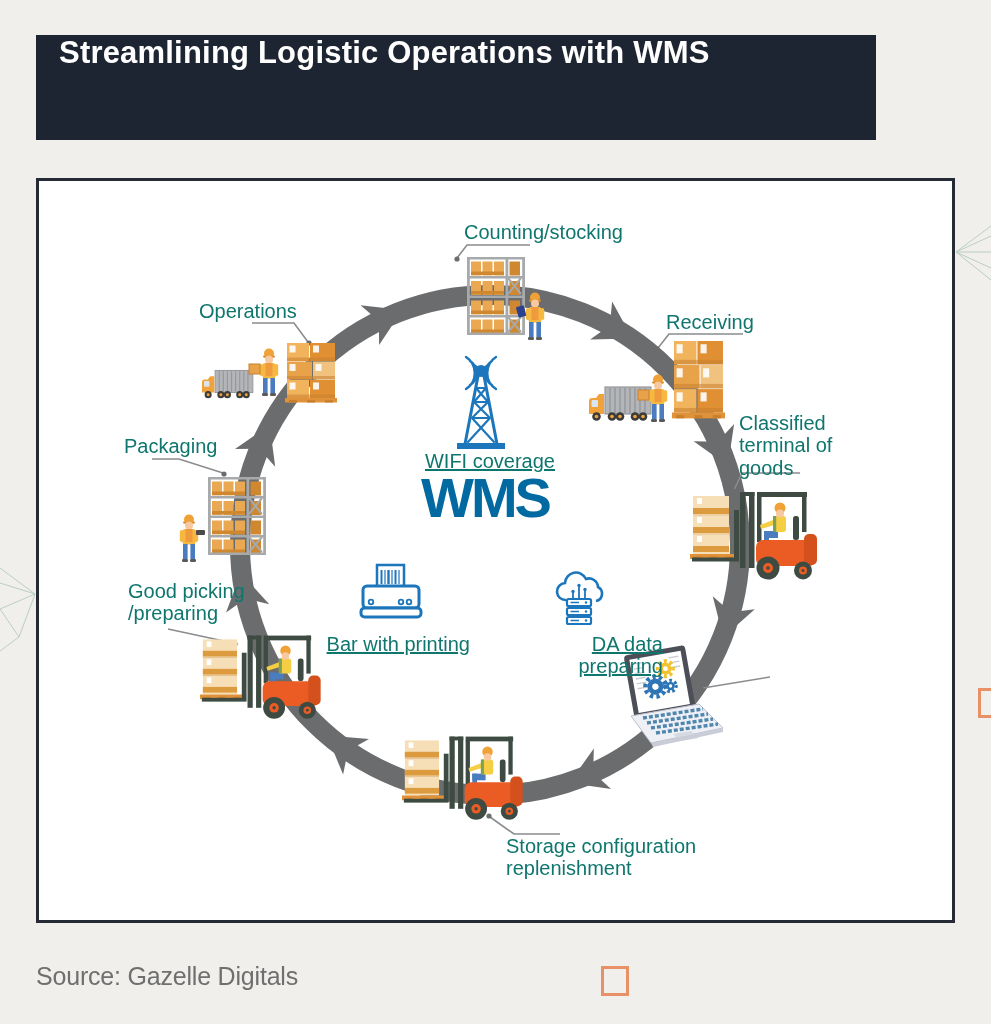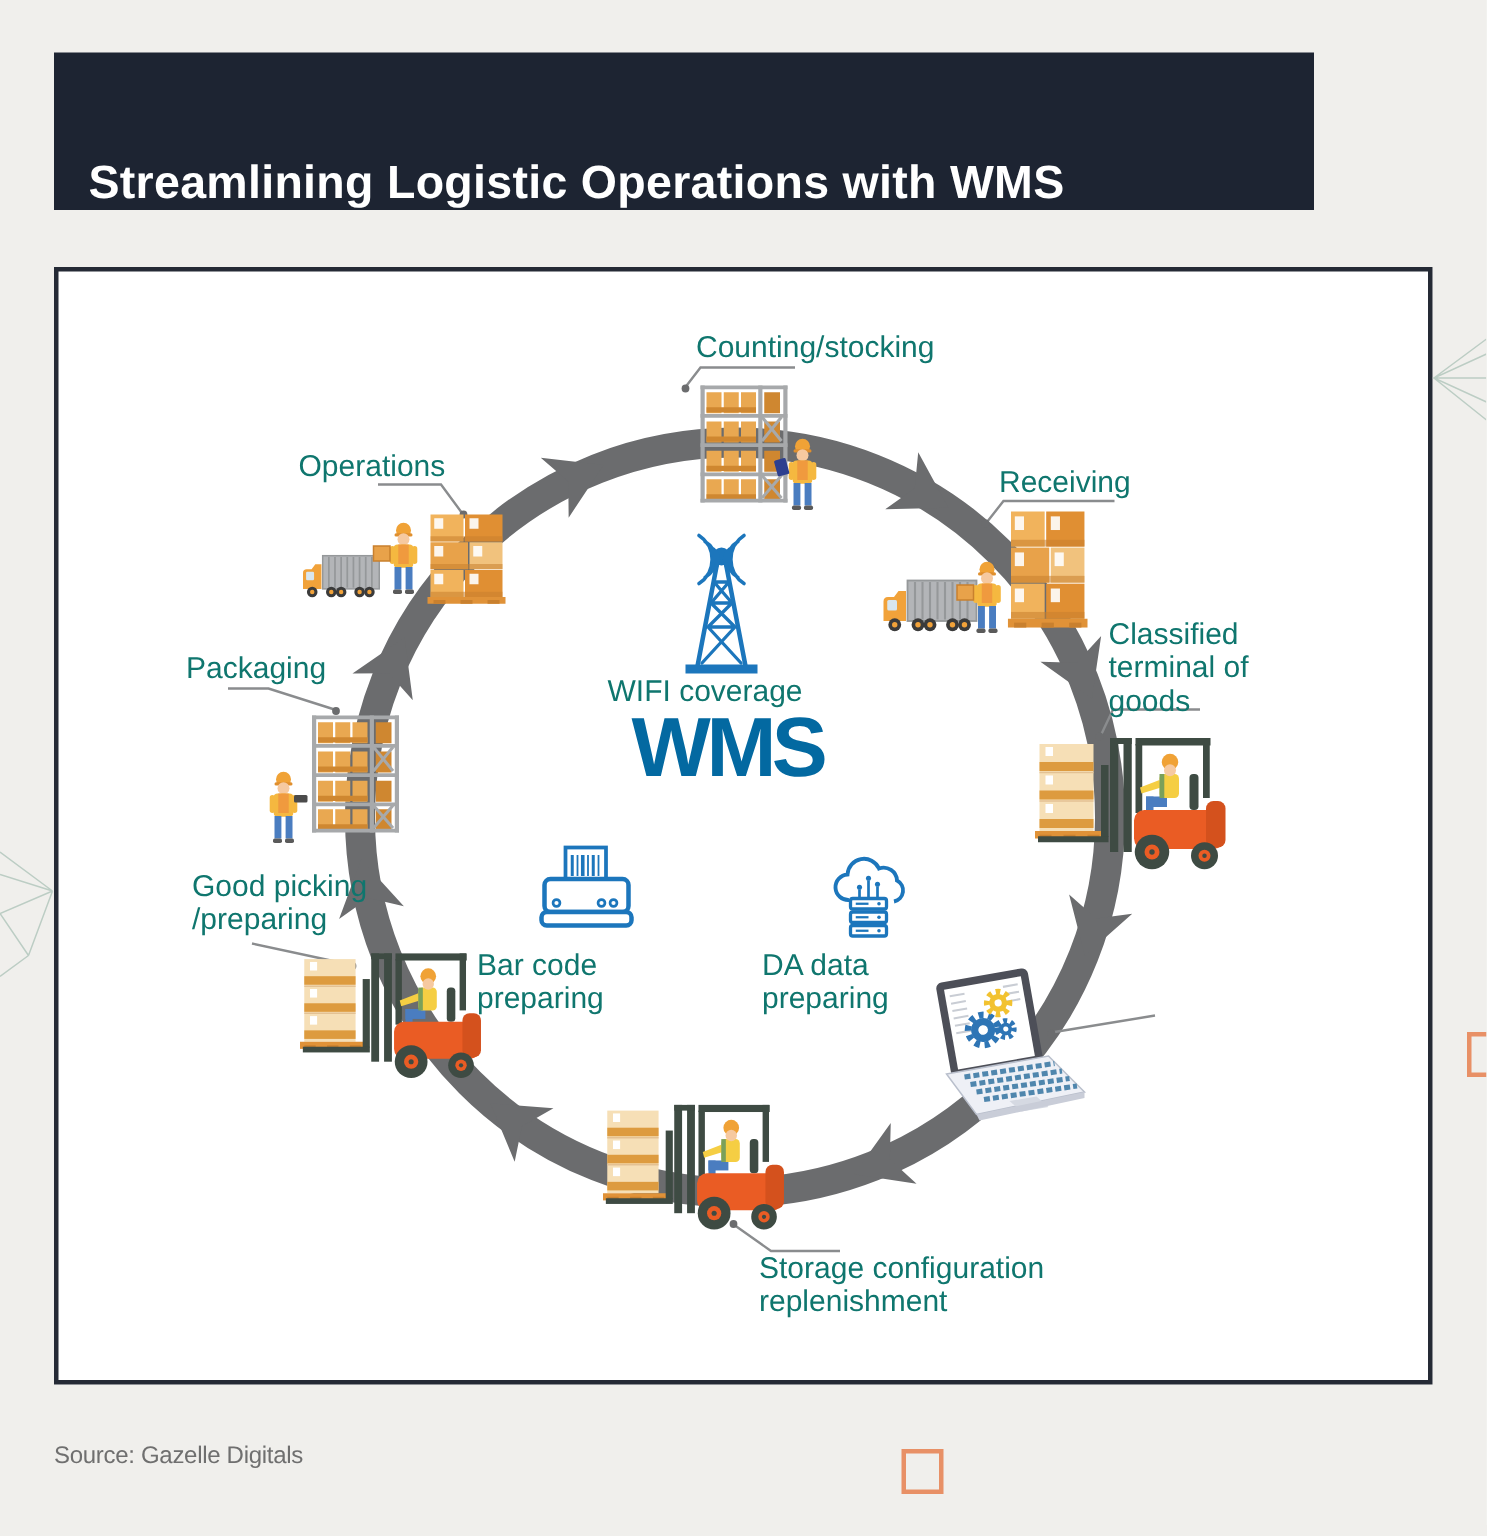--- a/index.html
+++ b/index.html
@@ -1,29 +1,29 @@
 <!DOCTYPE html>
 <html><head>
 <meta charset="utf-8">
 <style>
   html,body{margin:0;padding:0;background:#f0efec;}
   .page{position:relative;width:991px;height:1024px;background:#f0efec;overflow:hidden;
         font-family:"Liberation Sans", sans-serif;}
   .header{position:absolute;left:36px;top:35px;width:840px;height:105px;background:#1d2432;
-          display:flex;align-items:flex-end;}
+          display:flex;align-items:flex-start;}
   .header h1{margin:0 0 0 23px;color:#ffffff;font-size:31px;font-weight:bold;letter-spacing:.2px;}
   .frame{position:absolute;left:36px;top:178px;width:919px;height:745px;background:#ffffff;
          border:3px solid #252a35;box-sizing:border-box;}
   .diagram-svg{position:absolute;left:36px;top:178px;}
   .label{position:absolute;color:#0f766e;font-size:20px;line-height:1.12;}
   .nowrap{white-space:nowrap;}
-  .center-txt{text-align:left;}
+  .center-txt{text-align:right;text-decoration:underline;}
   .wms{position:absolute;left:349px;top:470px;width:272px;text-align:center;color:#0369a1;
        font-size:56px;font-weight:bold;letter-spacing:-3px;line-height:1;}
-  .source{position:absolute;left:36px;top:962px;color:#6f6f6f;font-size:16px;letter-spacing:-.2px;}
+  .source{position:absolute;left:36px;top:962px;color:#6f6f6f;font-size:25px;letter-spacing:-.2px;}
   .deco-square{position:absolute;border:3px solid #e89066;background:transparent;}
   .sq1{left:601px;top:966px;width:22px;height:24px;}
   .sq2{left:978px;top:688px;width:22px;height:24px;}
   .deco-lines{position:absolute;}
 </style>
 </head>
 <body>
 
 <div class="page">
 
@@ -381,19 +381,19 @@
   <div class="label nowrap" style="left:464px;top:221px;">Counting/stocking</div>
   <div class="label nowrap" style="left:666px;top:311px;">Receiving</div>
   <div class="label" style="left:739px;top:412px;width:112px;">Classified terminal of goods</div>
   <div class="label" style="left:506px;top:835px;width:208px;">Storage configuration replenishment</div>
   <div class="label" style="left:112px;top:580px;width:140px;margin-left:16px;">Good picking /preparing</div>
   <div class="label nowrap" style="left:124px;top:435px;">Packaging</div>
   <div class="label nowrap" style="left:199px;top:300px;">Operations</div>
 
   <div class="label center-txt" style="left:405px;top:450px;width:150px;">WIFI coverage</div>
   <div class="wms">WMS</div>
-  <div class="label center-txt" style="left:318px;top:633px;width:152px;">Bar code preparing</div>
+  <div class="label center-txt" style="left:318px;top:633px;width:152px;">Bar with printing</div>
   <div class="label center-txt" style="left:508px;top:633px;width:155px;">DA data preparing</div>
 
   <div class="source">Source: Gazelle Digitals</div>
   <div class="deco-square sq1"></div>
   <div class="deco-square sq2"></div>
 </div>
 
 </body></html>

